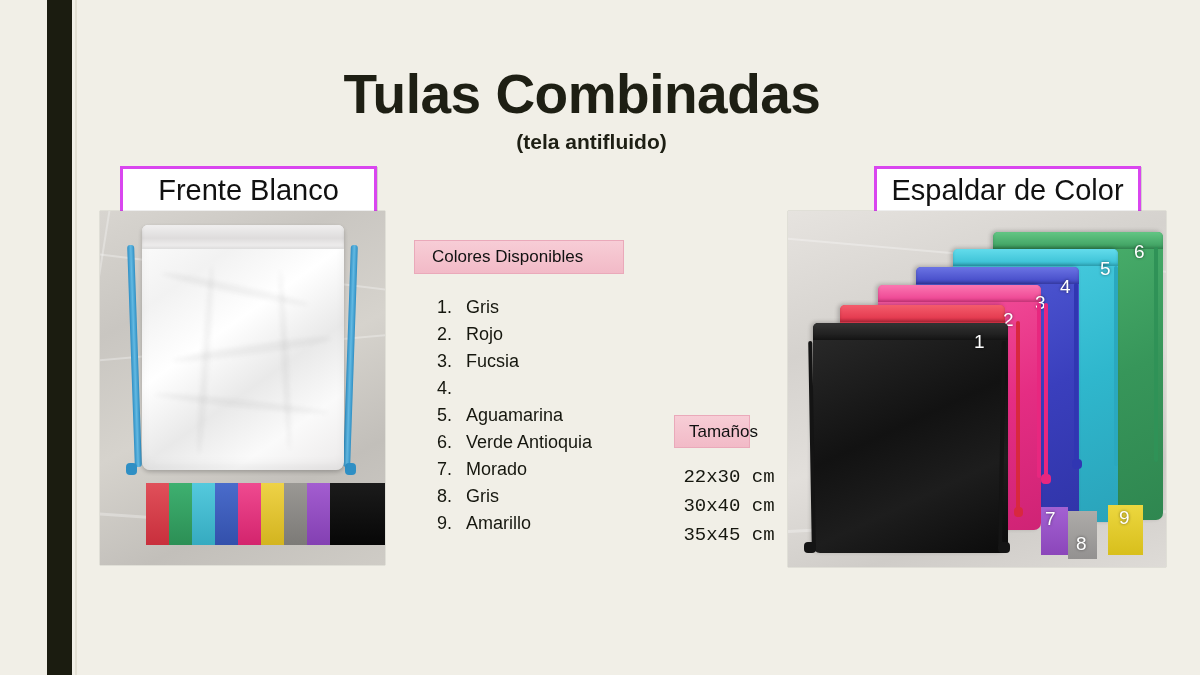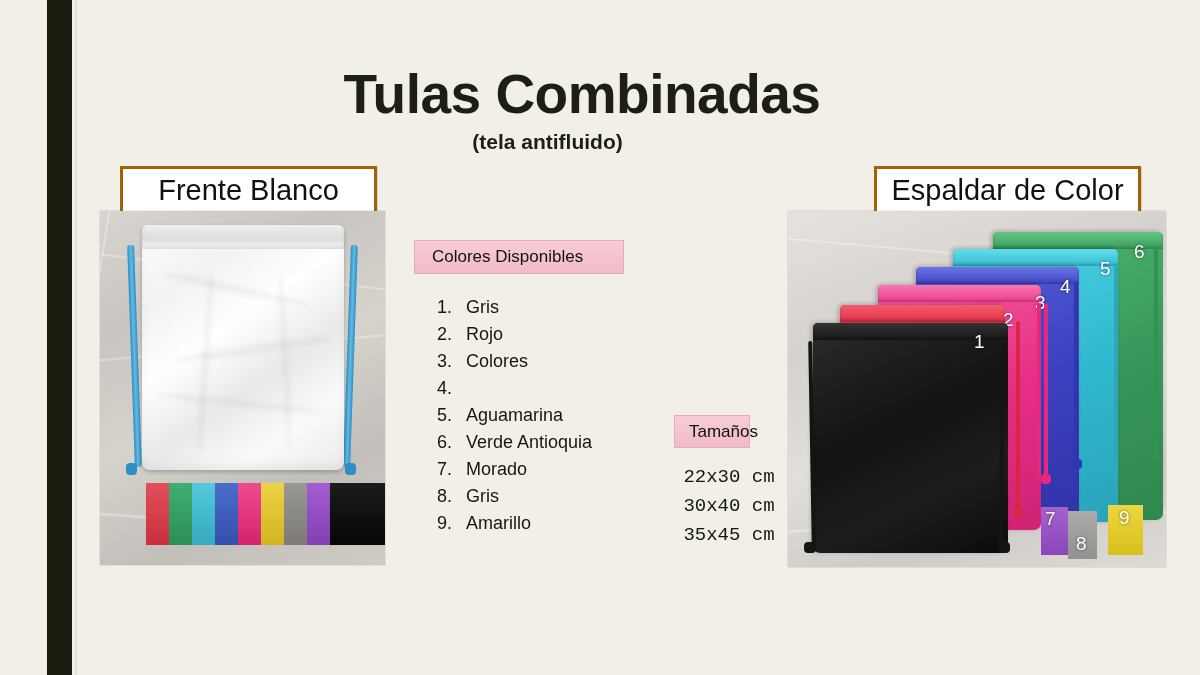--- a/index.html
+++ b/index.html
@@ -23,28 +23,28 @@
   
   #title{
     position:absolute;left:0;top:62px;width:1164px;
     text-align:center;
     font-size:55px;font-weight:bold;color:#1e1f14;
     letter-spacing:-0.5px;
   }
   #subtitle{
     position:absolute;left:0;top:130px;width:1095px;
     text-align:center;
-    font-size:21px;font-weight:bold;color:#1e1f14;
+    font-size:21px;font-weight:bold;color:#1e1f14;padding-left:44px;
   }
 
   
   .callout{
     position:absolute;
     background:#ffffff;
-    border:3px solid #a16207;
+    border:3px solid #d946ef;
     box-sizing:border-box;
     display:flex;align-items:center;justify-content:center;
     color:#111;
     font-size:29px;
     box-shadow:1px 1px 0 rgba(0,0,0,.12);
   }
   #callout-left{left:120px;top:166px;width:257px;height:49px;}
   #callout-right{left:874px;top:166px;width:267px;height:49px;}
 
   
@@ -150,21 +150,21 @@
   <li>
     <span class="num">1.</span>
     <span class="lbl">Gris</span>
   </li>
   <li>
     <span class="num">2.</span>
     <span class="lbl">Rojo</span>
   </li>
   <li>
     <span class="num">3.</span>
-    <span class="lbl">Colores</span>
+    <span class="lbl">Fucsia</span>
   </li>
   <li>
     <span class="num">4.</span>
   </li>
   <li>
     <span class="num">5.</span>
     <span class="lbl">Aguamarina</span>
   </li>
   <li>
     <span class="num">6.</span>

